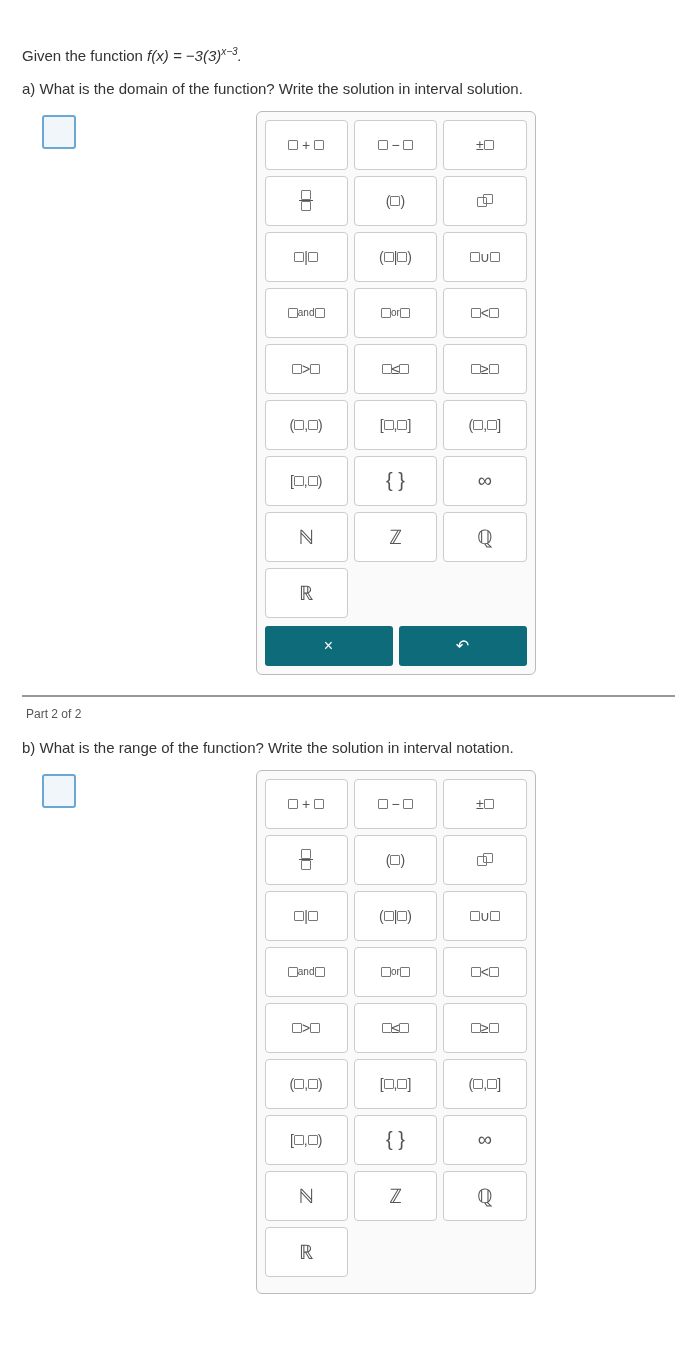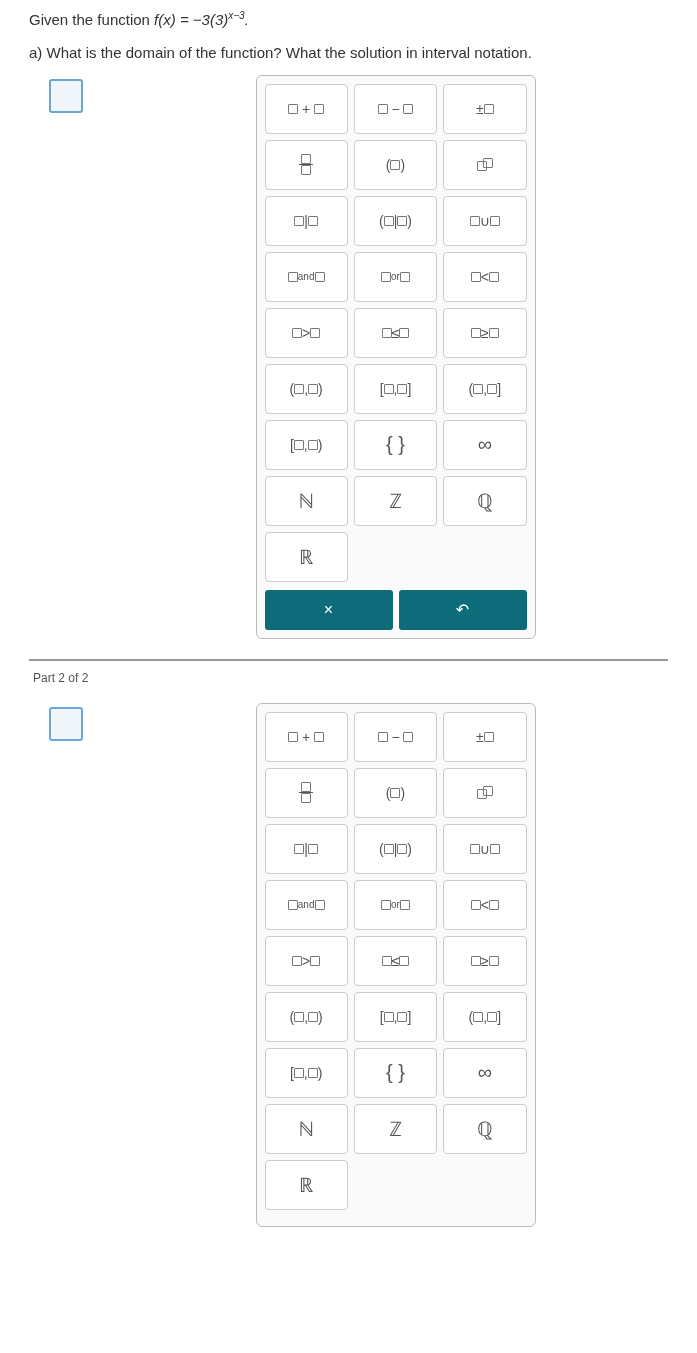--- a/index.html
+++ b/index.html
@@ -3,21 +3,22 @@
 <meta charset="utf-8">
 <style>
   * { box-sizing: border-box; margin: 0; padding: 0; }
   body {
     font-family: Arial, sans-serif;
     background: #fff;
     width: 697px;
     color: #333;
   }
   .page {
-    padding: 8px 29px;
+    padding: 8px 22px;
+    margin-top: 36px;
   }
   .problem-text {
     font-size: 15px;
     margin-bottom: 12px;
     line-height: 1.5;
   }
   .problem-text sup { font-size: 10px; }
   .sub-q {
     font-size: 15px;
     margin: 8px 0 14px 0;
@@ -108,21 +109,21 @@
 <body>
 
 <div class="page">
 
   <div class="problem-text">
     <span>Given the function </span>
     <i><span>f(x) = −3(3)</span><sup>x−3</sup><span>.</span></i>
   </div>
 
   <div class="sub-q">
-    <span>a) </span><span>What is the domain of the function?  What the solution in interval notation.</span>
+    <span>a) </span><span>What is the domain of the function?  Write the solution in interval solution.</span>
   </div>
 
   <div class="body-row">
     <div class="answer-box"></div>
     <div class="keypad-wrap">
       <div class="keypad">
         <div class="kp-grid" id="kp-a">
             <div class="kp-btn"><span class="sq"></span>&nbsp;+&nbsp;<span class="sq"></span></div>
             <div class="kp-btn"><span class="sq"></span>&nbsp;−&nbsp;<span class="sq"></span></div>
             <div class="kp-btn">±<span class="sq"></span></div>
@@ -164,20 +165,23 @@
               <span>↶</span>
             </button>
         </div>
       </div>
     </div>
   </div>
 
   <div class="divider"></div>
   <div class="part-label">Part 2 of 2</div>
 
+  <div class="sub-q">
+    <span>b) </span><span>What is the range of the function?  Write the solution in interval notation.</span>
+  </div>
 
   <div class="body-row">
     <div class="answer-box"></div>
     <div class="keypad-wrap">
       <div class="keypad">
         <div class="kp-grid" id="kp-b">
             <div class="kp-btn"><span class="sq"></span>&nbsp;+&nbsp;<span class="sq"></span></div>
             <div class="kp-btn"><span class="sq"></span>&nbsp;−&nbsp;<span class="sq"></span></div>
             <div class="kp-btn">±<span class="sq"></span></div>
             <div class="kp-btn">

